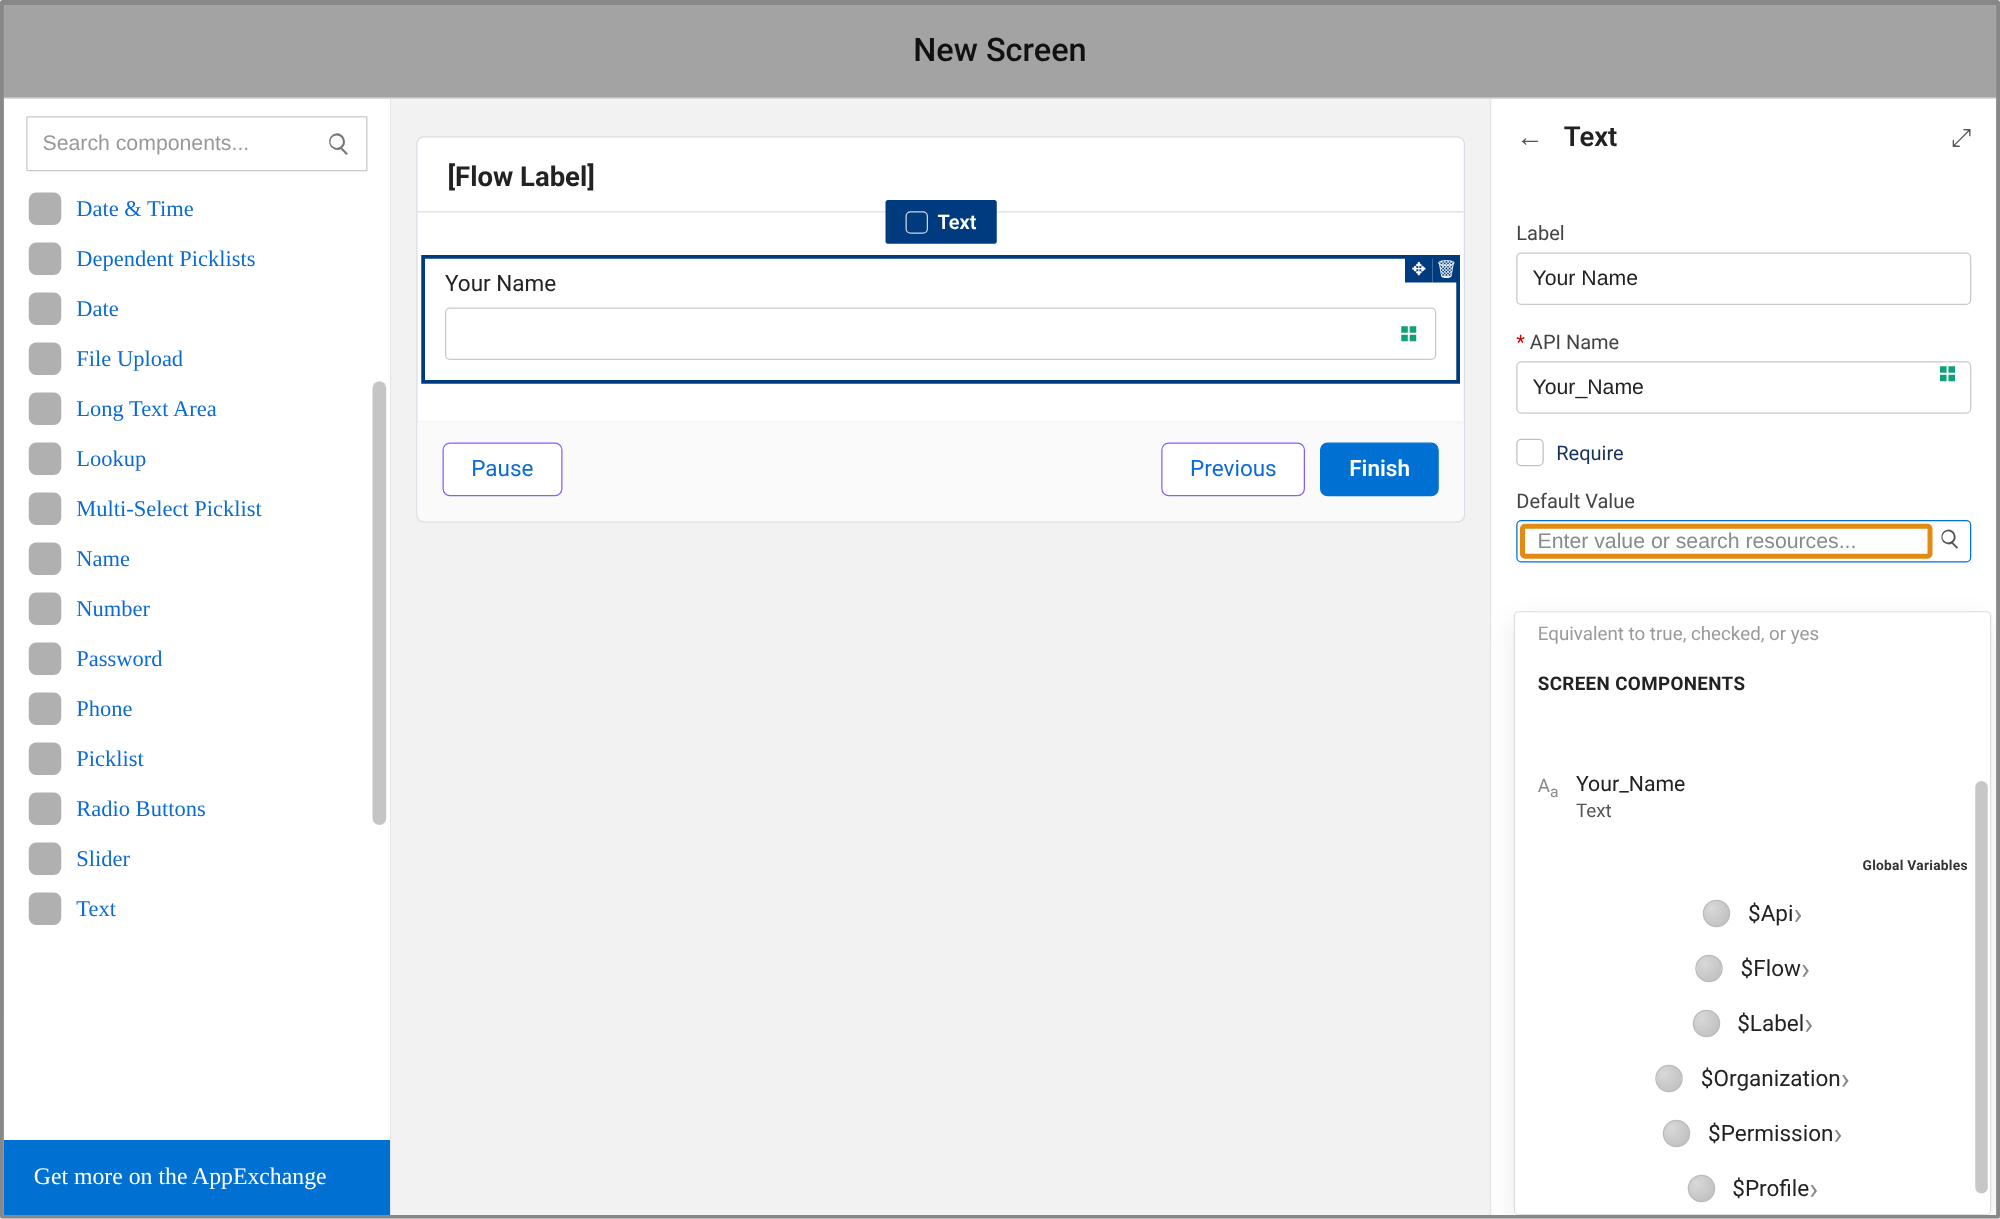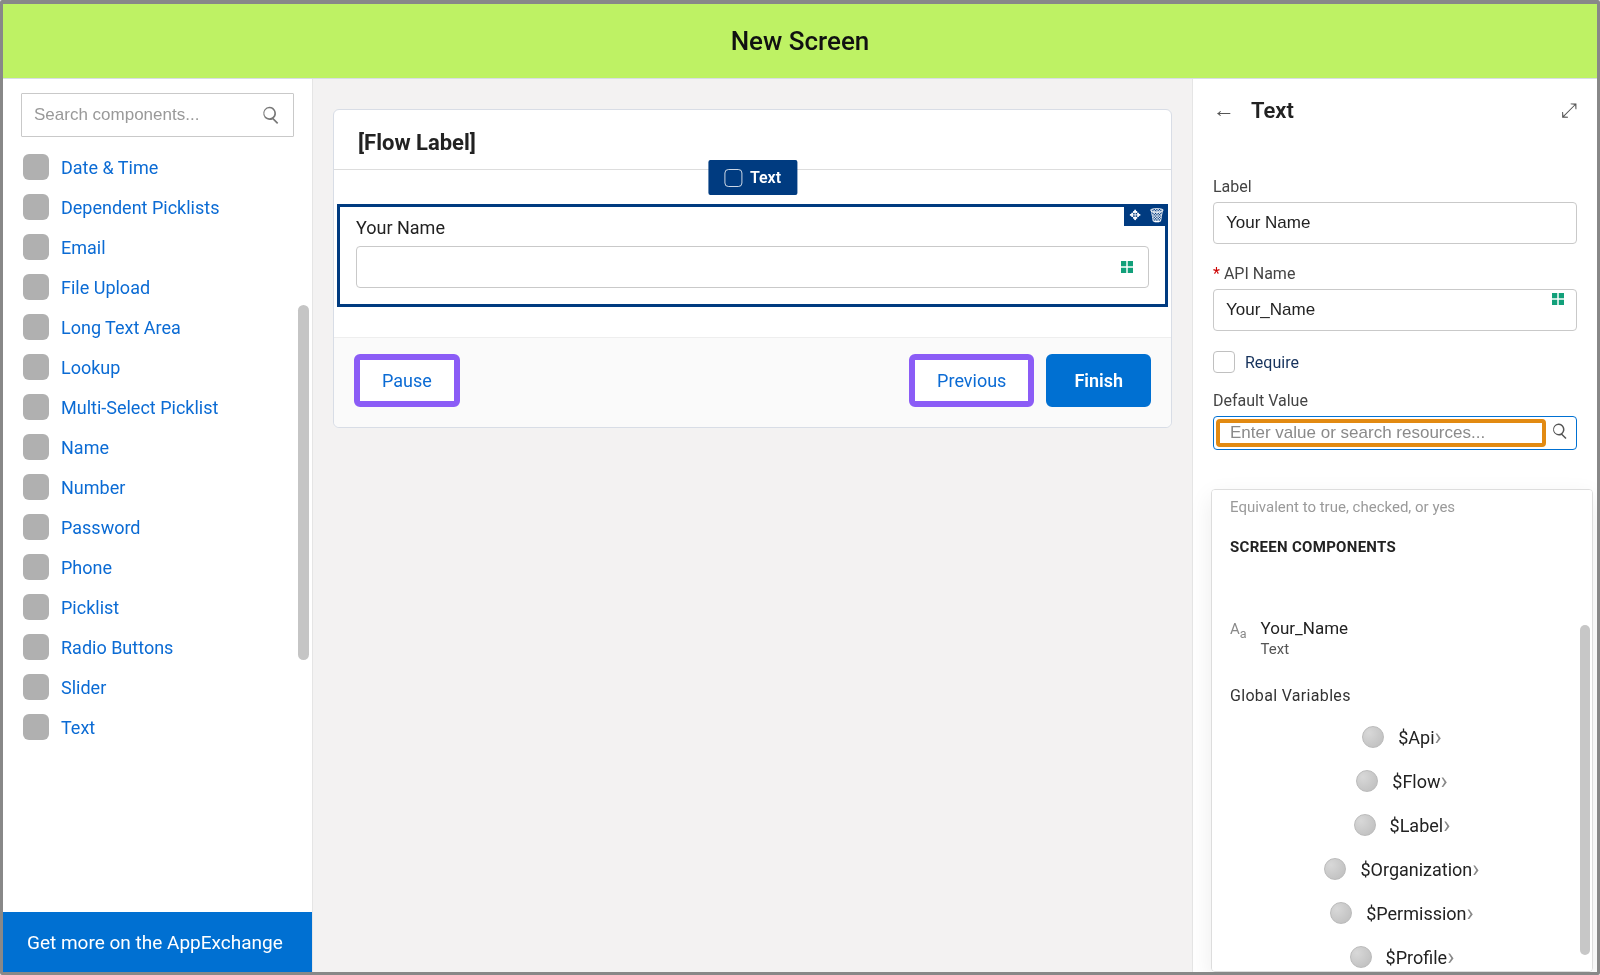--- a/index.html
+++ b/index.html
@@ -9,21 +9,21 @@
     background: #fff;
     color: #16325c;
     font-size: 16px;
   }
   .window {
     width: 1600px; height: 975px;
     border: 3px solid #888;
     border-top-width: 4px;
     border-radius: 2px;
     display: flex; flex-direction: column;
-    background: #bef264;
+    background: #a3a3a3;
     position: relative;
     overflow: hidden;
   }
   .titlebar {
     height: 75px;
     border-bottom: 1px solid #d8dde6;
     display: flex; align-items: center; justify-content: center;
     font-size: 26px; font-weight: 500;
     color: #111;
   }
@@ -52,21 +52,21 @@
     border: 1px solid #c9c9c9; border-radius: 1px;
     height: 44px; display: flex; align-items: center; padding: 0 12px;
     color: #777;
   }
   .searchbox input {
     flex: 1; border: none; outline: none; font-size: 17px; color: #333; background: transparent;
   }
   .searchbox input::placeholder { color: #999; }
   .mag-icon { width: 20px; height: 20px; fill: #777; }
 
-  .comp-list-wrap { position: relative; flex: 1; overflow: hidden; }
+  .comp-list-wrap { position: relative; flex: 1; overflow: hidden; font-family: Liberation Serif, serif; }
   .comp-list { padding: 2px 10px 10px 18px; overflow-y: auto; height: calc(100% - 60px); }
   .comp-item {
     display: flex; align-items: center; gap: 12px;
     padding: 7px 2px; cursor: pointer;
     color: #0b6bd4; font-size: 18px;
   }
   .comp-icon {
     width: 26px; height: 26px; border-radius: 6px;
     background: #b0b0b0;
     display: inline-flex; align-items: center; justify-content: center;
@@ -118,21 +118,21 @@
     display: flex; align-items: center; justify-content: center; font-size: 14px;
   }
 
   .canvas-footer {
     margin-top: 30px; padding: 16px 20px 20px;
     border-top: 1px solid #eee; border-bottom-left-radius: 6px; border-bottom-right-radius: 6px;
     display: flex; justify-content: space-between; align-items: center;
     background: #fafafa;
   }
   .btn {
-    border: 6px solid #8b5cf6; background: #fff; color: #0b6bd4;
+    border: 1px solid #8b5cf6; background: #fff; color: #0b6bd4;
     padding: 10px 22px; border-radius: 6px; font-size: 18px; cursor: pointer;
   }
   .btn.primary { background: #0070d2; color: #fff; border-color: #0070d2; font-weight: 600; }
   .btn-group { display: flex; gap: 12px; }
 
   
   .right {
     width: 405px; background: #fff; border-left: 1px solid #e5e5e5;
     display: flex; flex-direction: column; position: relative;
   }
@@ -175,21 +175,21 @@
 
   
   .popover {
     position: absolute; left: 18px; right: 4px; top: 410px; bottom: 0;
     background: #fff; border: 1px solid #ddd; border-radius: 4px;
     box-shadow: 0 8px 24px rgba(0,0,0,.08);
     overflow-y: auto; z-index: 5;
   }
   .popover .hint-cut { color: #9a9a9a; font-size: 15px; padding: 8px 18px 12px; text-decoration: line-through rgba(0,0,0,0); }
   .popover .sec-title { font-weight: 700; letter-spacing: .02em; font-size: 15px; padding: 10px 18px; color: #222; }
-  .popover .sec-title.sm { font-weight: 400; font-size: 16px; color: #333; }
+  .popover .sec-title.sm { font-weight: 700; font-size: 11px; color: #333; text-align: right; }
   .dd-item {
     display: flex; align-items: center; justify-content: center;
     padding: 8px 18px; cursor: pointer;
   }
   .dd-item .lbl { display: flex; align-items: center; gap: 14px; }
   .dd-item .globe {
     width: 22px; height: 22px; border-radius: 50%;
     background: radial-gradient(circle at 30% 30%, #d8d8d8, #bcbcbc);
     border: 1px solid #bbb;
   }
@@ -230,21 +230,21 @@
           <div class="comp-item">
               <span class="comp-icon"></span>
               <span>Date &amp; Time</span>
             </div>
           <div class="comp-item">
               <span class="comp-icon"></span>
               <span>Dependent Picklists</span>
             </div>
           <div class="comp-item">
               <span class="comp-icon"></span>
-              <span>Email</span>
+              <span>Date</span>
             </div>
           <div class="comp-item">
               <span class="comp-icon"></span>
               <span>File Upload</span>
             </div>
           <div class="comp-item">
               <span class="comp-icon"></span>
               <span>Long Text Area</span>
             </div>
           <div class="comp-item">

